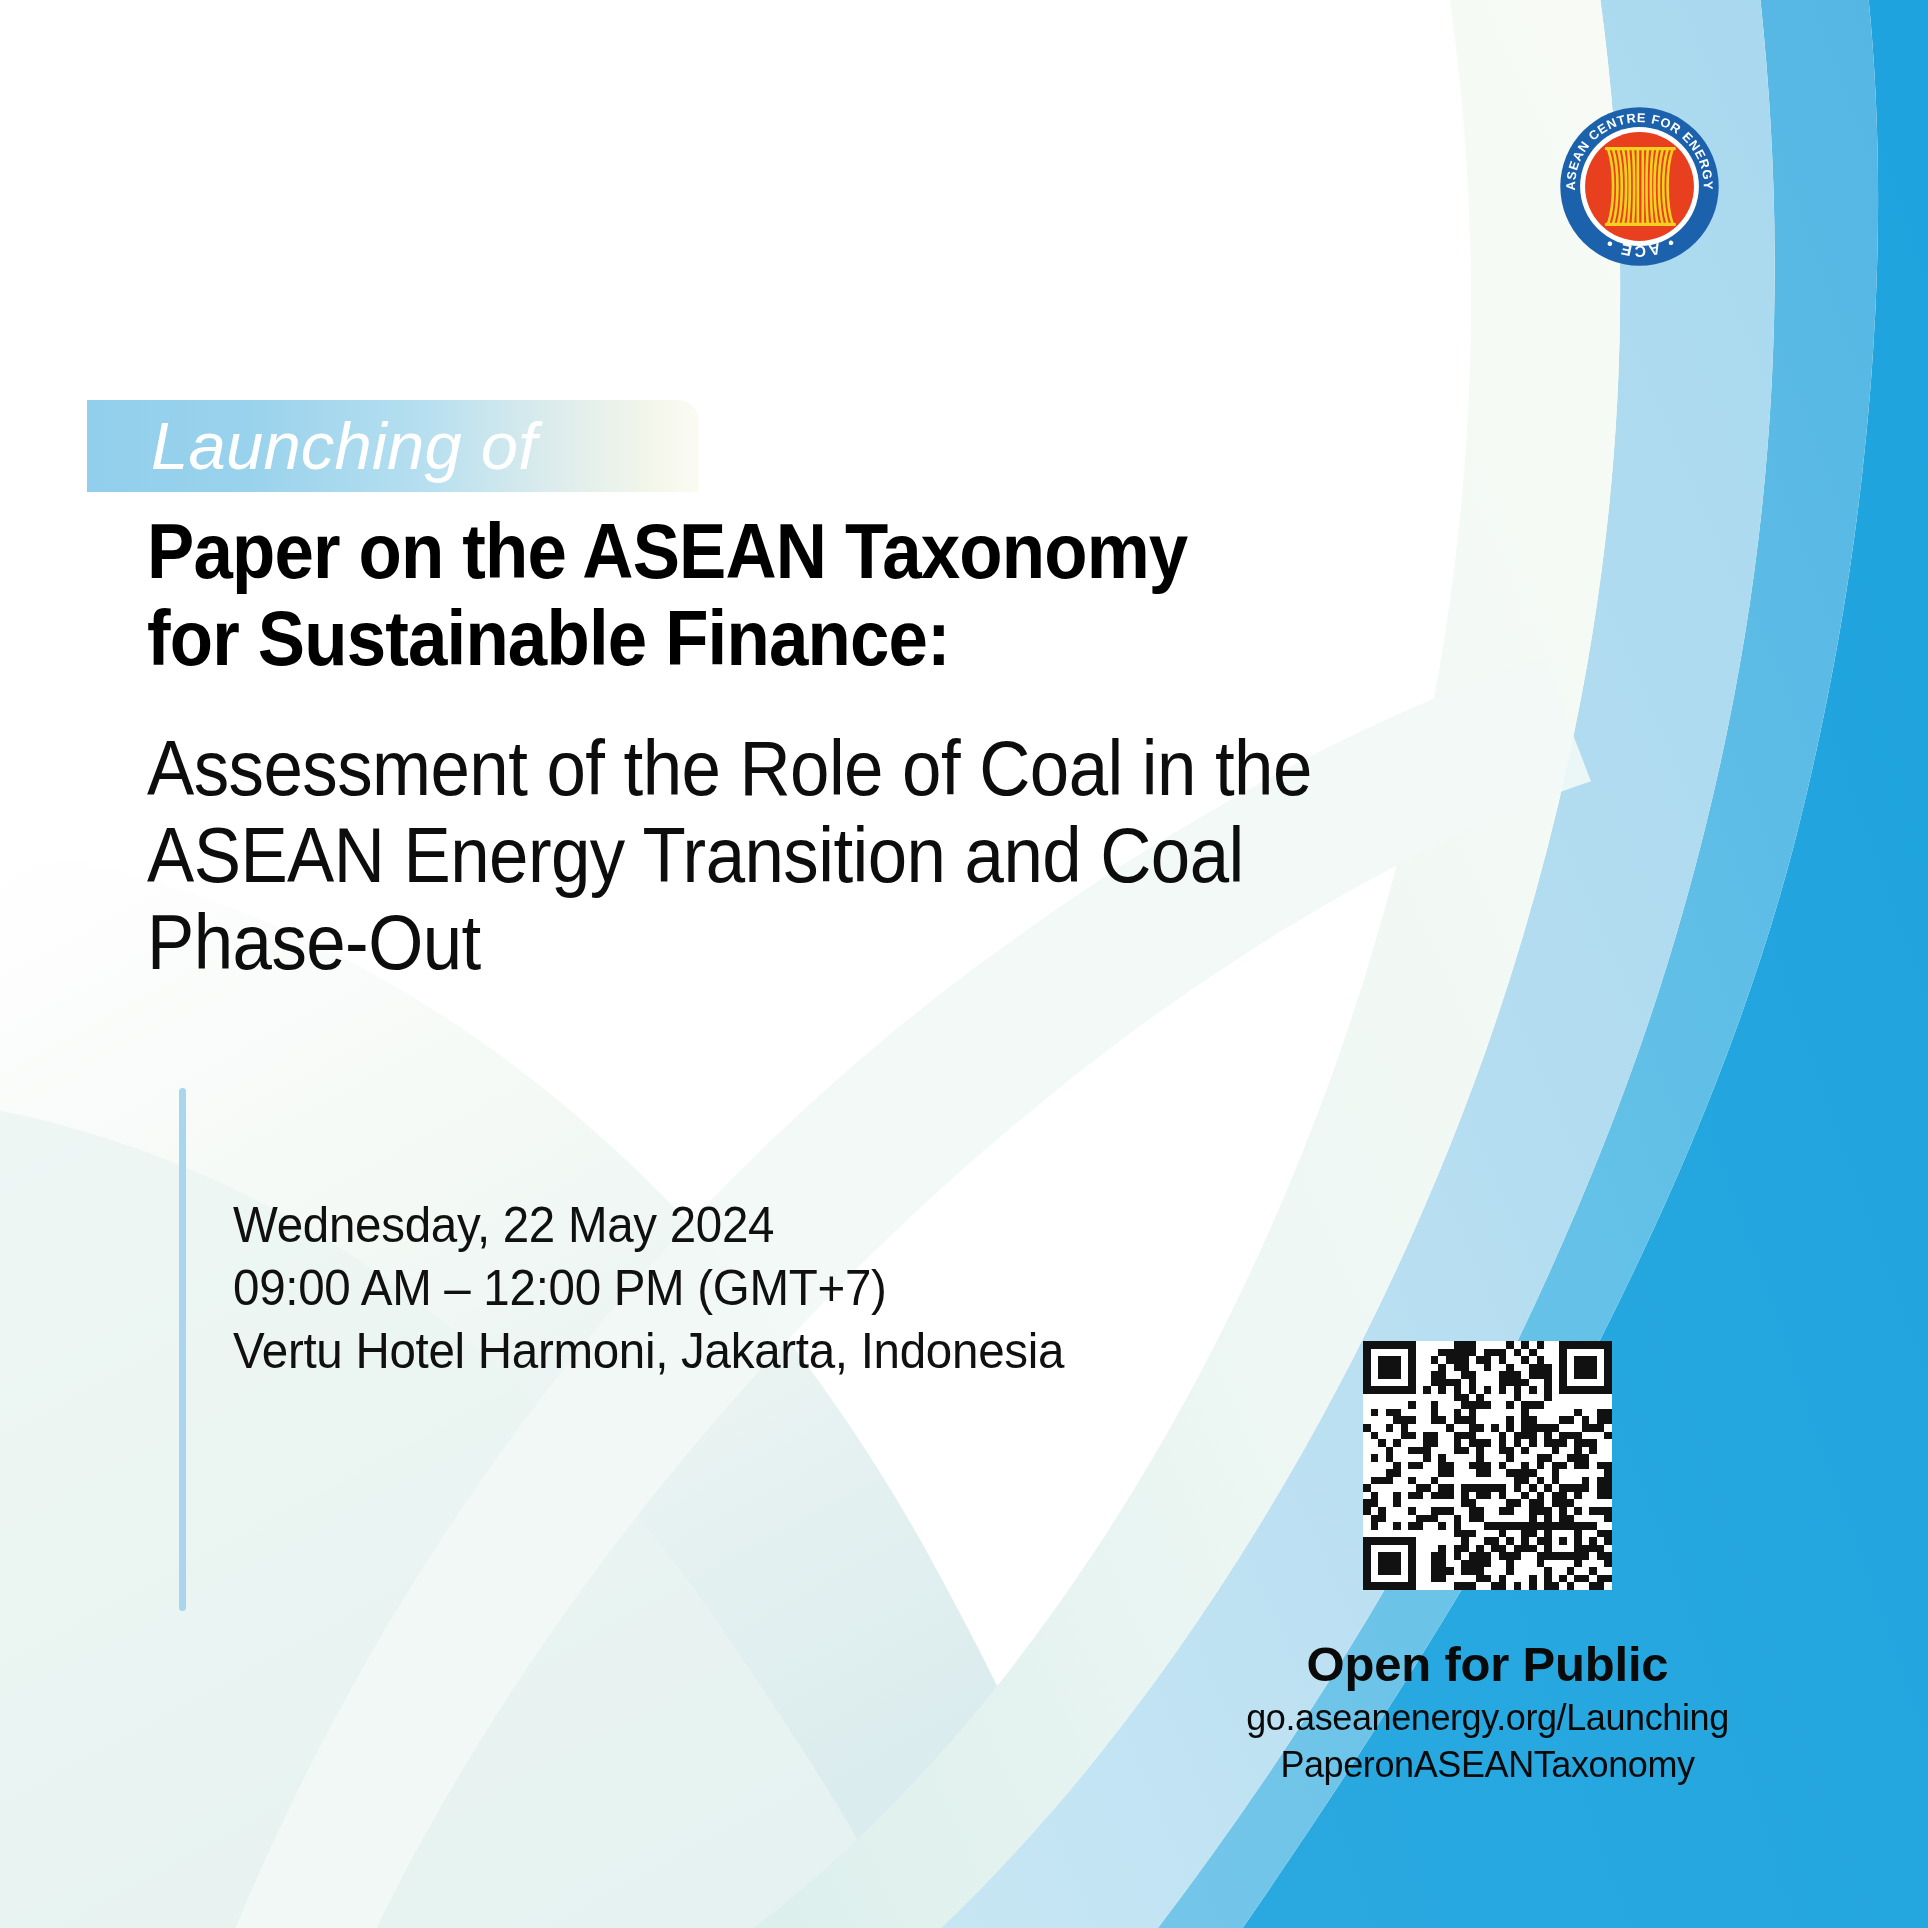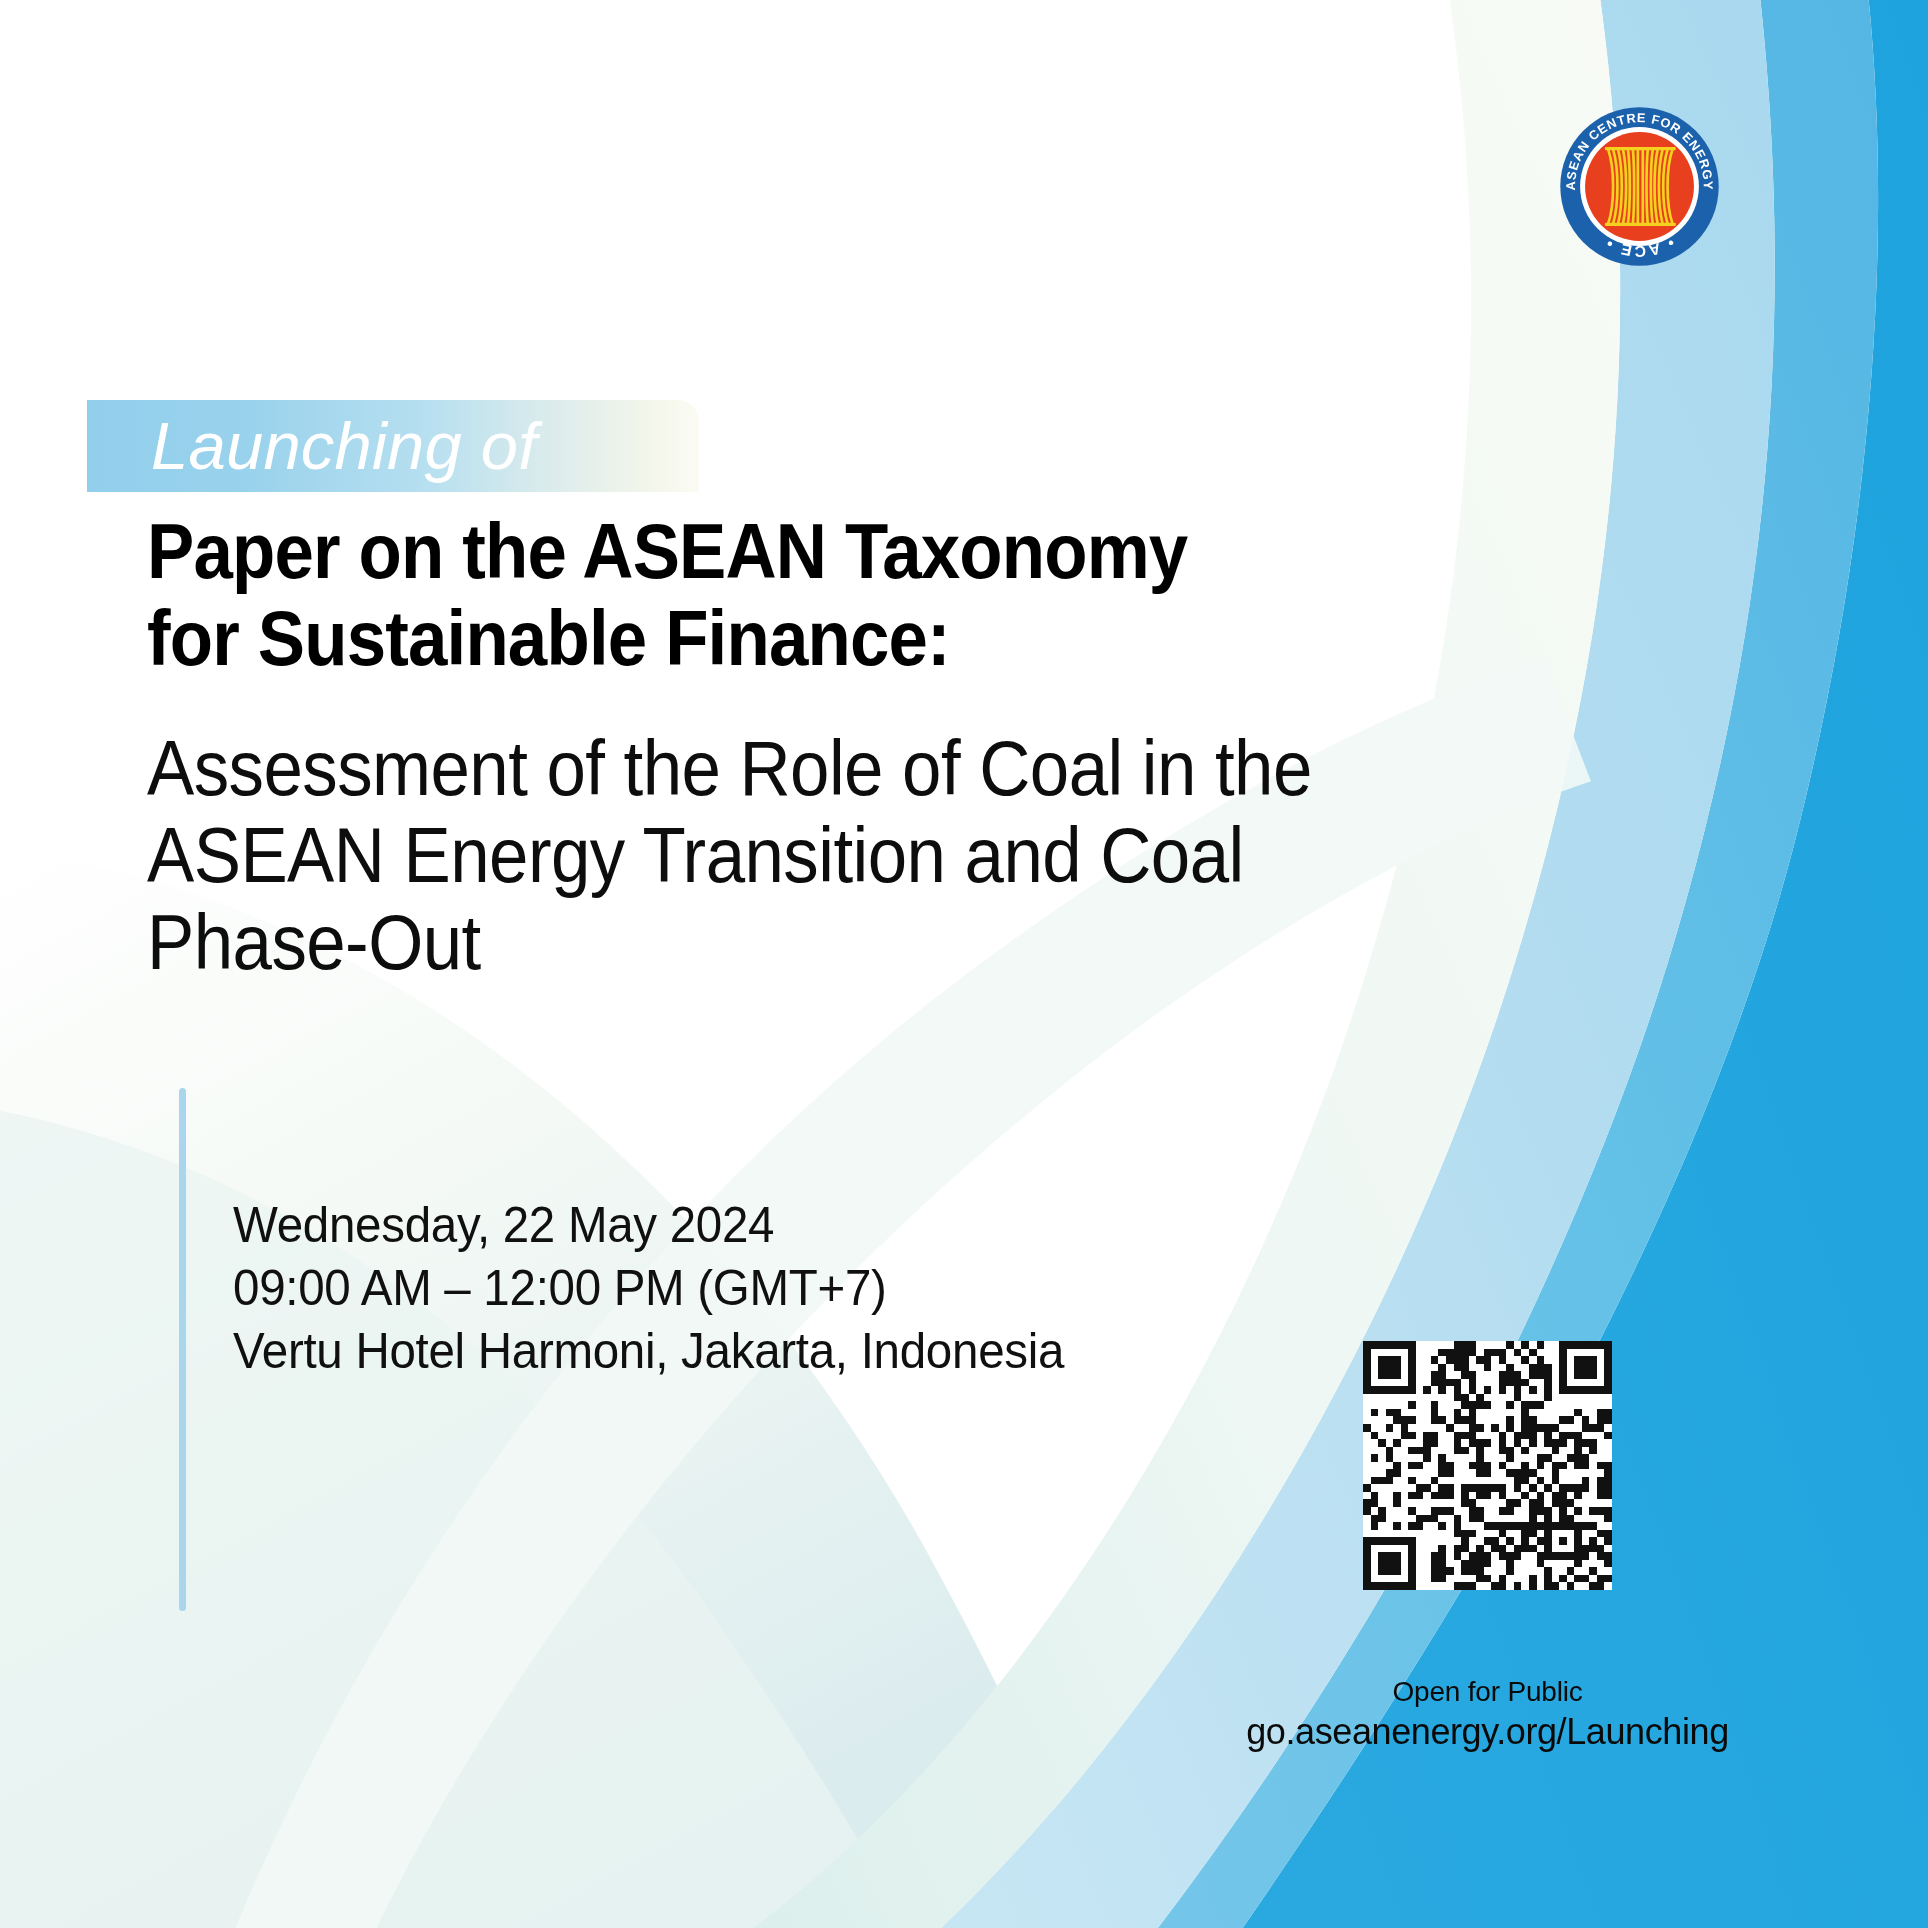--- a/index.html
+++ b/index.html
@@ -62,21 +62,21 @@
   }
   .details div{white-space:nowrap;}
 
   
   .qr-wrap{position:absolute;left:1363px;top:1341px;width:249px;height:249px;background:#ffffff;}
   .qr-wrap svg{display:block;width:249px;height:249px;}
   .qr-caption{
     position:absolute;left:1205px;top:1634px;width:565px;text-align:center;
     color:#0a0a0a;
   }
-  .qr-caption .cap-bold{font-size:28px;font-weight:400;line-height:1.25;letter-spacing:-0.2px;margin-top:40px;}
+  .qr-caption .cap-bold{font-size:49px;font-weight:700;line-height:1.25;letter-spacing:-0.2px;}
   .qr-caption .cap-url{font-size:36px;font-weight:400;line-height:1.3;letter-spacing:-0.4px;}
 </style>
 </head>
 <body>
 
 <div class="poster">
 
   <div class="bg-layer">
     <svg class="bg-svg" viewBox="0 0 2048 2048" preserveAspectRatio="none" aria-hidden="true">
       <defs>
@@ -723,16 +723,17 @@
           <rect x="27" y="32" width="1" height="1"></rect>
           <rect x="30" y="32" width="1" height="1"></rect>
           <rect x="31" y="32" width="1" height="1"></rect>
         </g>
     </svg>
   </div>
 
   <div class="qr-caption">
     <div class="cap-bold">Open for Public</div>
     <div class="cap-url">go.aseanenergy.org/Launching</div>
+    <div class="cap-url">PaperonASEANTaxonomy</div>
   </div>
 
 </div>
 
 
 </body></html>

